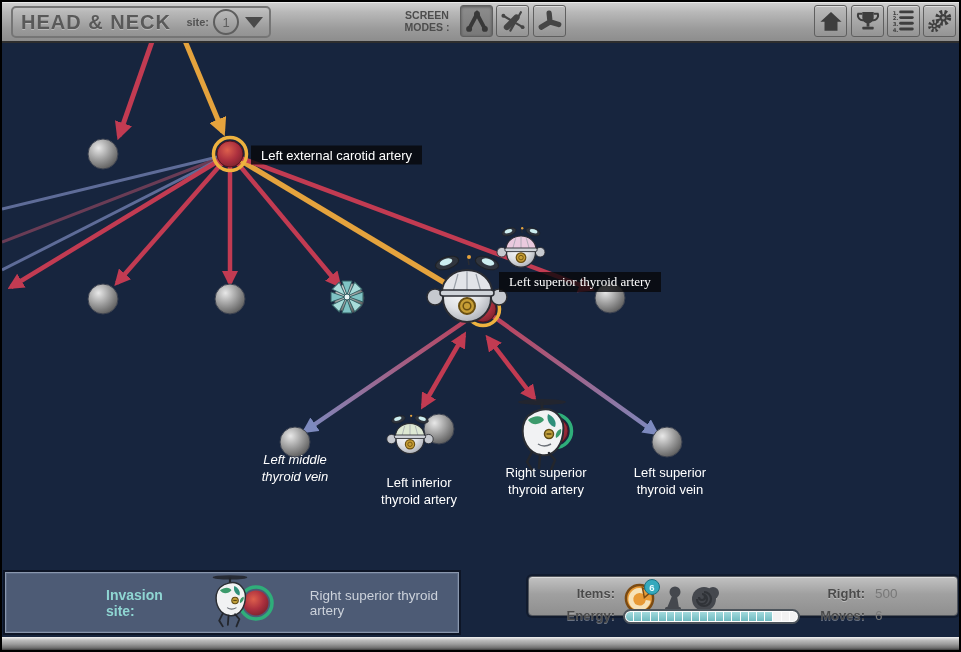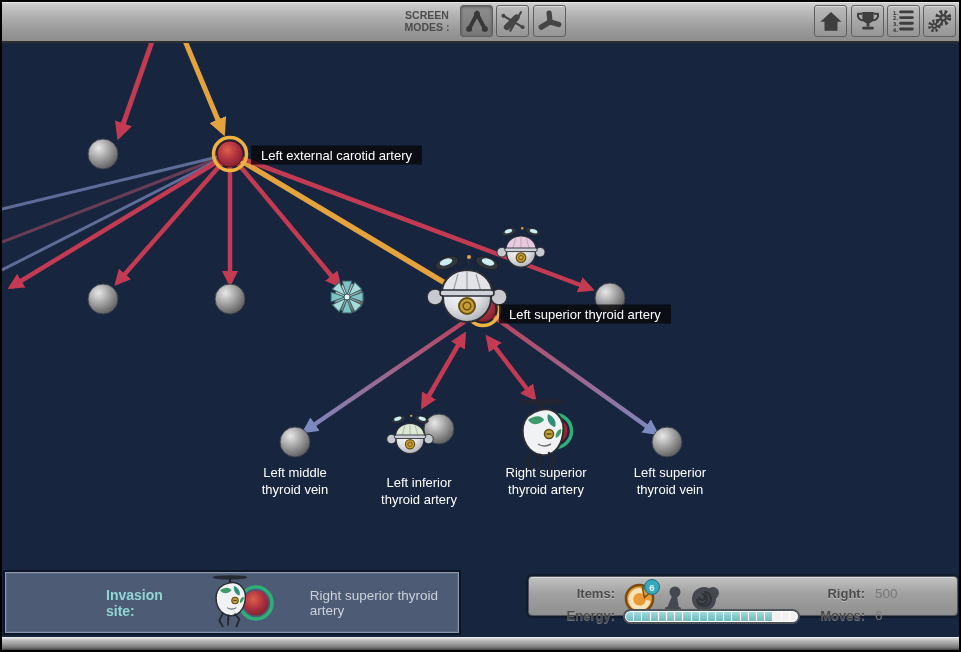--- a/index.html
+++ b/index.html
@@ -226,32 +226,40 @@
         <path d="M0 -2 L5 -16 L-5 -16 Z" transform="rotate(135)" fill="#a8dcda" stroke="#335f63" stroke-width="1"></path>
         <path d="M0 -2 L5 -16 L-5 -16 Z" transform="rotate(180)" fill="#7fc3c4" stroke="#335f63" stroke-width="1"></path>
         <path d="M0 -2 L5 -16 L-5 -16 Z" transform="rotate(225)" fill="#a8dcda" stroke="#335f63" stroke-width="1"></path>
         <path d="M0 -2 L5 -16 L-5 -16 Z" transform="rotate(270)" fill="#7fc3c4" stroke="#335f63" stroke-width="1"></path>
         <path d="M0 -2 L5 -16 L-5 -16 Z" transform="rotate(315)" fill="#a8dcda" stroke="#335f63" stroke-width="1"></path>
         <circle r="3" fill="#e8f4f4" stroke="#335f63"></circle>
       </g>
     </svg>
   <div id="labels">
       <div class="tag-label" style="left: 249px; top: 153px;">Left external carotid artery</div>
-      <div class="tag-label" style="left: 497px; top: 312px;">Left superior thyroid artery</div>
-      <div class="node-caption" style="left: 293px; top: 463px;">Left middle
+      <div class="tag-label" style="left: 497px; top: 280px; font-family: Liberation Serif, serif;">Left superior thyroid artery</div>
+      <div class="node-caption" style="left: 293px; top: 450px; font-style: italic;">Left middle
 thyroid vein</div>
       <div class="node-caption" style="left: 417px; top: 473px;">Left inferior
 thyroid artery</div>
       <div class="node-caption" style="left: 544px; top: 463px;">Right superior
 thyroid artery</div>
       <div class="node-caption" style="left: 668px; top: 463px;">Left superior
 thyroid vein</div>
     </div>
 
   <div id="topbar">
+    <div class="title-box">
+      <span class="app-title">HEAD &amp; NECK</span>
+      <span class="site-group">
+        <span class="site-label">site:</span>
+        <span class="site-circle">1</span>
+        <span class="dd-arrow"></span>
+      </span>
+    </div>
     <div class="modes-label">
       <span>SCREEN</span><br>
       <span>MODES :</span>
     </div>
     <button class="tb-btn pressed" style="left:458px;">
       <svg width="28" height="28" viewBox="0 0 32 32">
         <path d="M7 25 L16 8 L25 25" stroke="#383838" stroke-width="4.5" fill="none" stroke-linecap="round"></path>
         <circle cx="7" cy="25" r="3.4" fill="#383838"></circle>
           <circle cx="16" cy="8" r="3.4" fill="#383838"></circle>
           <circle cx="25" cy="25" r="3.4" fill="#383838"></circle>

